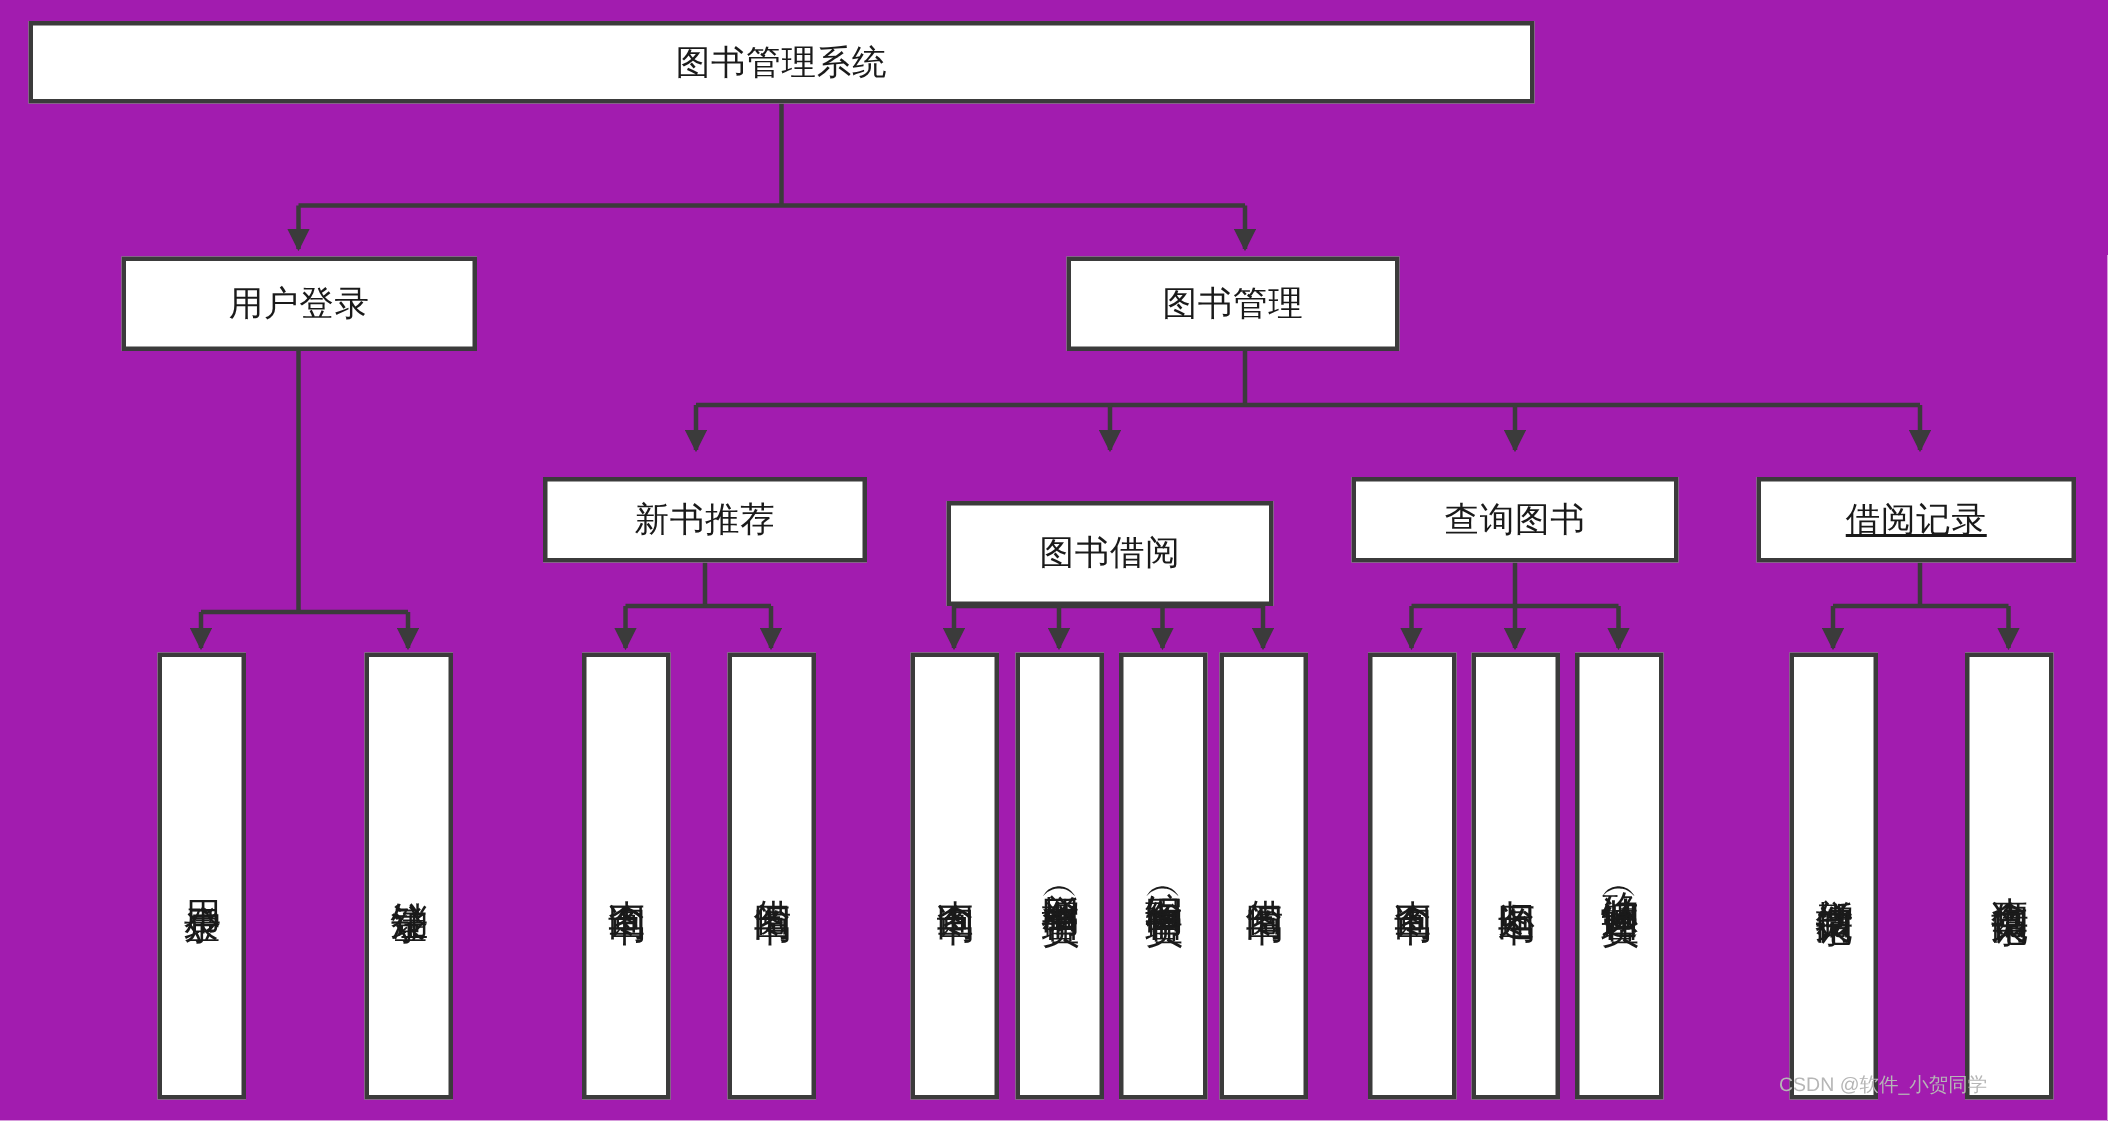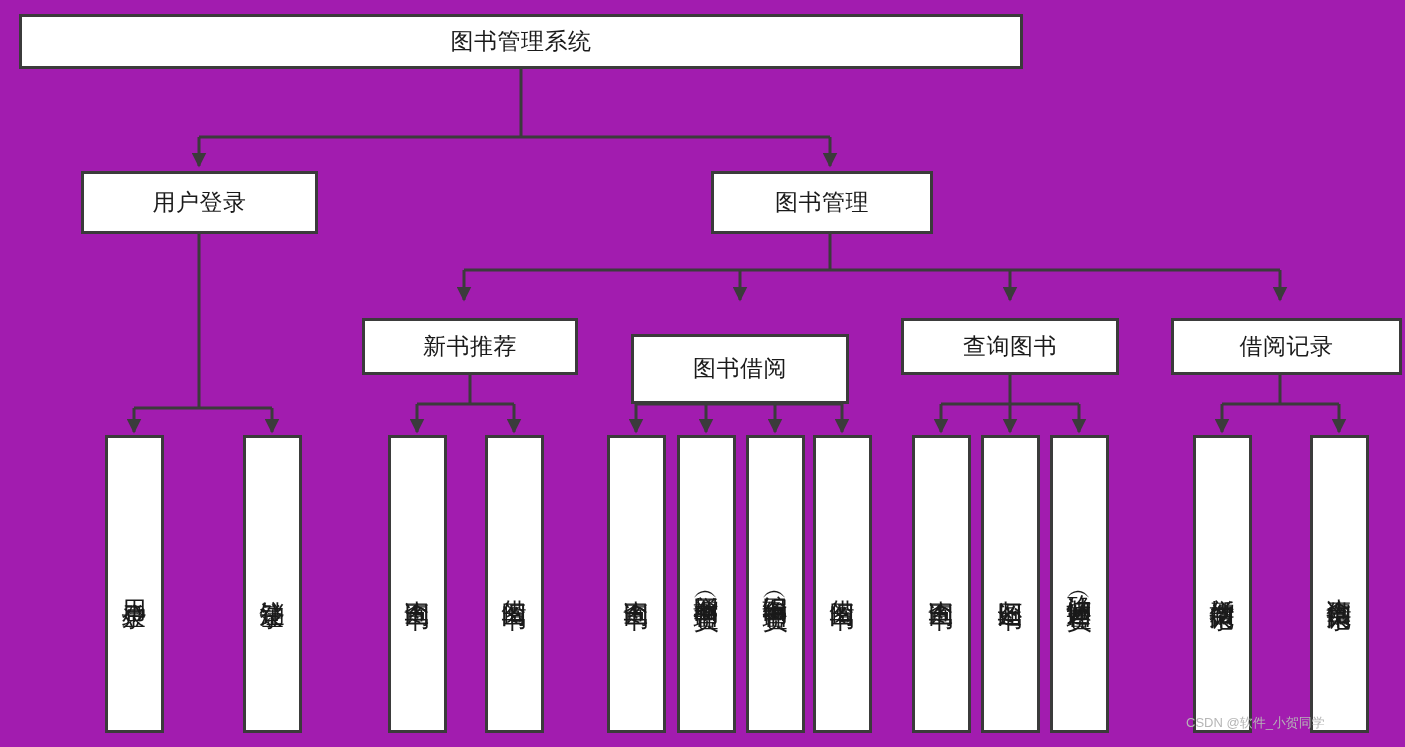--- a/index.html
+++ b/index.html
@@ -145,21 +145,21 @@
   </div>
 
   <div class="node h" style="left:631px; top:334px; width:218px; height:70px;">
     <span class="label">图书借阅</span>
   </div>
 
   <div class="node h" style="left:901px; top:318px; width:218px; height:57px;">
     <span class="label">查询图书</span>
   </div>
 
-  <div class="node h" style="left:1171px; top:318px; width:231px; height:57px;">
+  <div class="node h" style="left:1171px; top:318px; width:213px; height:57px;text-decoration:underline;">
     <span class="label">借阅记录</span>
   </div>
 
   <div class="node v" style="left:105px; top:435px; width:59px; height:298px;">
     <span class="label">用户登录</span>
   </div>
 
   <div class="node v" style="left:243px; top:435px; width:59px; height:298px;">
     <span class="label">注销登录</span>
   </div>

